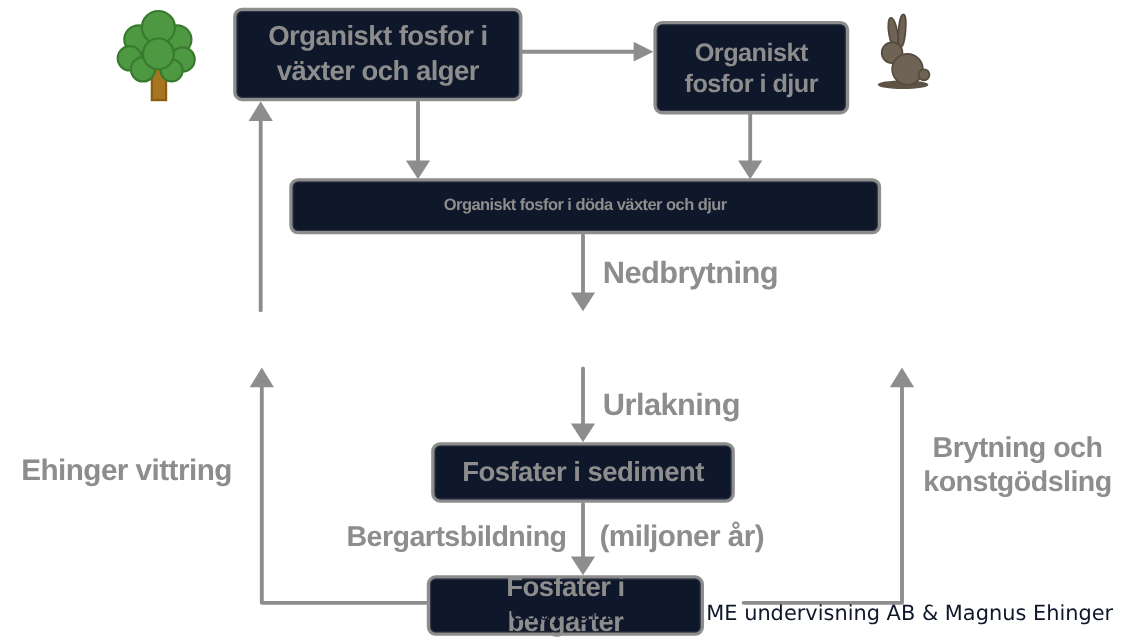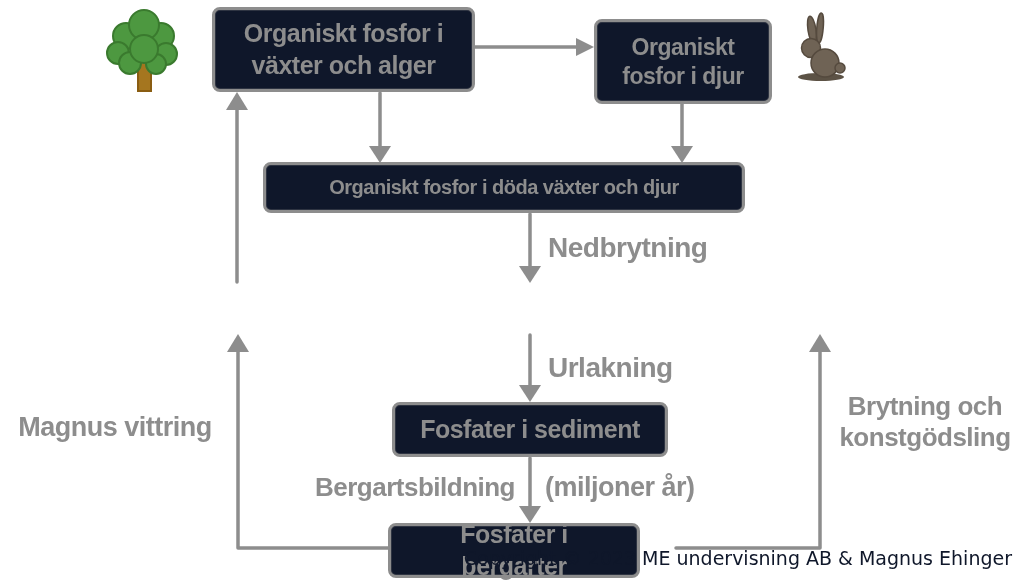--- a/index.html
+++ b/index.html
@@ -133,34 +133,34 @@
       <circle cx="21" cy="36" r="9.5"></circle>
       <circle cx="35" cy="51" r="14"></circle>
       <circle cx="50" cy="56" r="5"></circle>
     </g>
   </svg>
 
   <div class="node wrap" style="left:212px;top:7px;width:263px;height:85px;font-size:25px">Organiskt fosfor i växter och alger</div>
 
   <div class="node wrap" style="left:594px;top:19px;width:178px;height:85px;font-size:23px">Organiskt fosfor i djur</div>
 
-  <div class="node" style="left:263px;top:162px;width:482px;height:51px;font-size:20px">Organiskt fosfor i döda växter och djur</div>
+  <div class="node" style="left:263px;top:162px;width:538px;height:51px;font-size:15px">Organiskt fosfor i döda växter och djur</div>
 
 
   <div class="node" style="left:392px;top:402px;width:276px;height:55px;font-size:25px">Fosfater i sediment</div>
 
   <div class="node" style="left:388px;top:523px;width:252px;height:55px;font-size:25px">Fosfater i bergarter</div>
 
   <div class="hand" style="left:548px;top:231px;font-size:28px">Nedbrytning</div>
 
   <div class="hand" style="left:548px;top:351px;font-size:28px">Urlakning</div>
 
   <div class="hand" style="left:285px;top:472px;width:230px;text-align:right;font-size:26px">Bergartsbildning</div>
 
   <div class="hand" style="left:545px;top:472px;font-size:27px">(miljoner år)</div>
 
-  <div class="hand" style="left:4px;top:412px;width:222px;text-align:center;font-size:27px">Magnus vittring</div>
+  <div class="hand" style="left:4px;top:412px;width:222px;text-align:center;font-size:27px">Ehinger vittring</div>
 
   <div class="hand wrap" style="left:828px;top:391px;width:194px;text-align:center;font-size:26px">Brytning och konstgödsling</div>
 
   <div id="copyright">Copyright © 2023 ME undervisning AB &amp; Magnus Ehinger</div>
 
 </div>
 
 </body></html>

